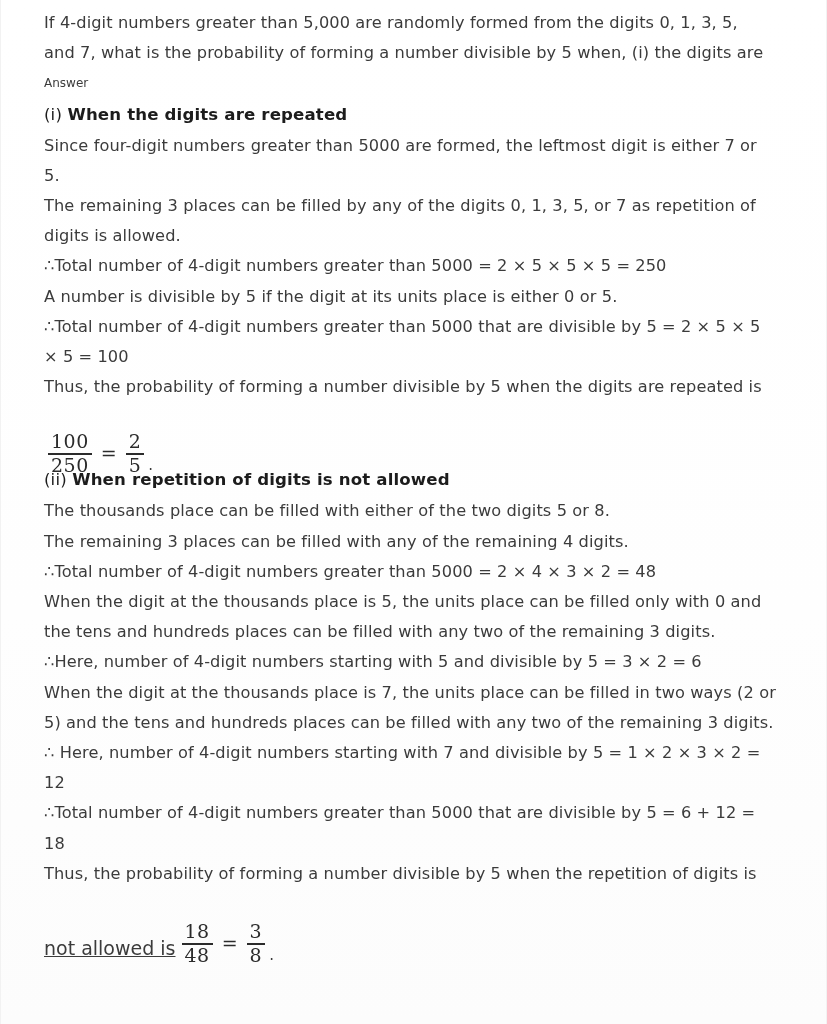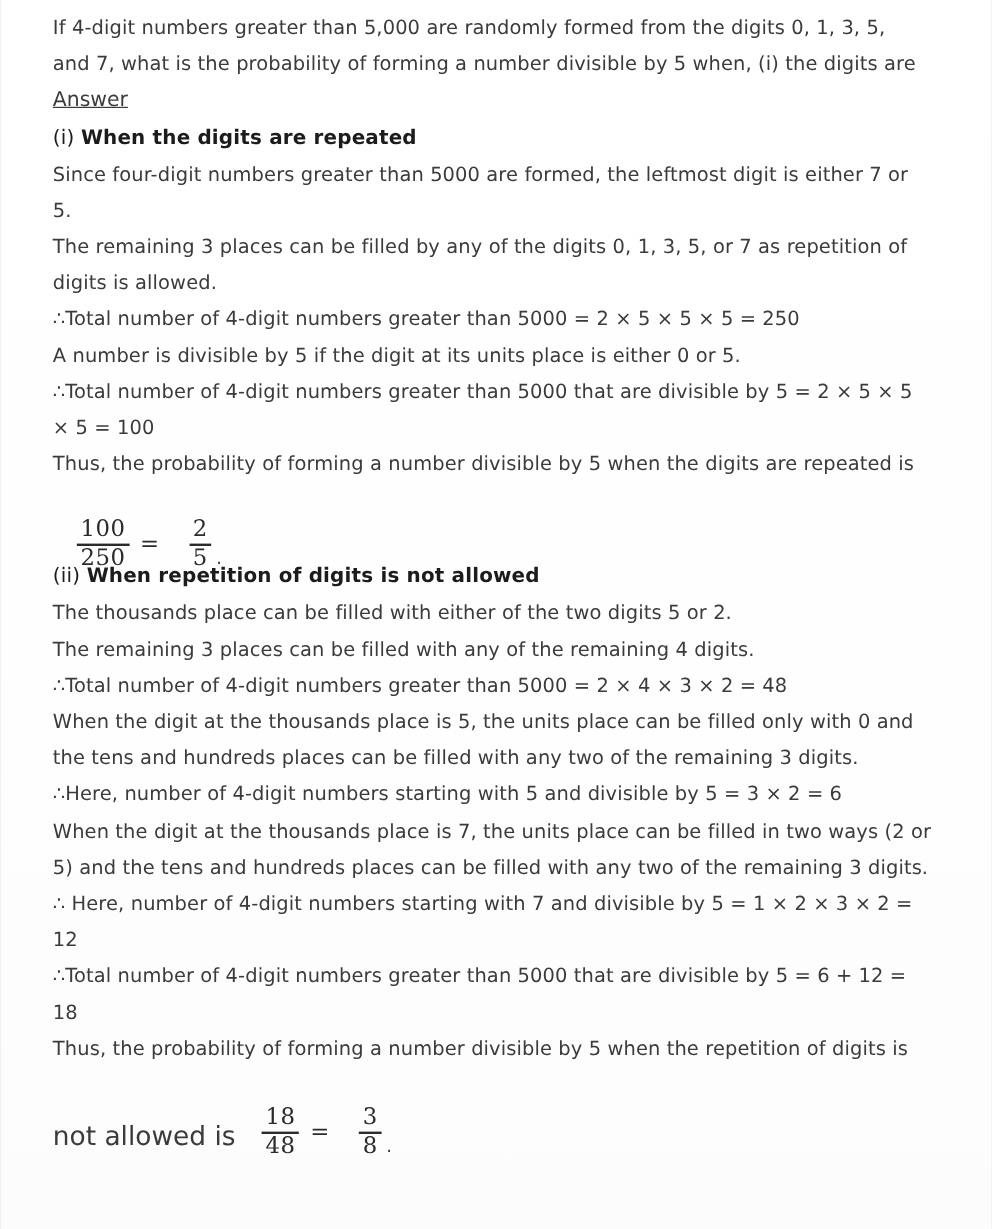--- a/index.html
+++ b/index.html
@@ -53,41 +53,39 @@
     line-height: 32px;
     font-weight: bold;
     color: #1c1c1c;
     letter-spacing: 0.15px;
   }
   .heading .num {
     font-weight: normal;
     color: #1c1c1c;
   }
   .answer-label {
-    font-size: 17px;
+    font-size: 12px;
     line-height: 30.2px;
     color: #3b3b3b;
-    text-decoration: underline;
   }
 
   
   .frac-row {
     display: flex;
     align-items: flex-end;
     font-family: "DejaVu Serif", serif;
     color: #2b2b2b;
   }
   .frac {
     display: inline-flex;
     flex-direction: column;
     align-items: center;
     font-family: "DejaVu Serif", serif;
     line-height: 1.04;
     font-size: 19px;
-    margin-left: 16px;
   }
   .frac .num, .frac .den {
     padding: 0 3px;
     letter-spacing: 0.5px;
   }
   .frac .bar {
     display: block;
     width: 100%;
     height: 2px;
     background: #2b2b2b;
@@ -119,25 +117,26 @@
   
   #final-line {
     position: absolute;
     left: 44px;
     top: 922px;
     display: flex;
     align-items: flex-end;
   }
   #final-line .lead {
     font-family: "DejaVu Sans", sans-serif;
-    font-size: 22px;
+    font-size: 19px;
     line-height: 30.2px;
     color: #3b3b3b;
     padding-bottom: 2px;
     padding-right: 6px;
+    text-decoration: underline;
   }
   #final-line .frac { font-size: 19px; }
 </style>
 </head>
 <body>
 
 <div id="page">
 
   <div class="edge-left"></div>
   <div class="edge-right"></div>
@@ -158,21 +157,21 @@
     <div class="line">∴Total number of 4-digit numbers greater than 5000 = 2 × 5 × 5 × 5 = 250</div>
     <div class="line">A number is divisible by 5 if the digit at its units place is either 0 or 5.</div>
     <div class="line">∴Total number of 4-digit numbers greater than 5000 that are divisible by 5 = 2 × 5 × 5</div>
     <div class="line">× 5 = 100</div>
     <div class="line">Thus, the probability of forming a number divisible by 5 when the digits are repeated is</div>
 
     <div style="height:62px"></div>
 
     <div class="heading"><span class="num">(ii) </span><span>When repetition of digits is not allowed</span></div>
 
-    <div class="line">The thousands place can be filled with either of the two digits 5 or 2.</div>
+    <div class="line">The thousands place can be filled with either of the two digits 5 or 8.</div>
     <div class="line">The remaining 3 places can be filled with any of the remaining 4 digits.</div>
     <div class="line">∴Total number of 4-digit numbers greater than 5000 = 2 × 4 × 3 × 2 = 48</div>
     <div class="line">When the digit at the thousands place is 5, the units place can be filled only with 0 and</div>
     <div class="line">the tens and hundreds places can be filled with any two of the remaining 3 digits.</div>
     <div class="line">∴Here, number of 4-digit numbers starting with 5 and divisible by 5 = 3 × 2 = 6</div>
     <div class="line">When the digit at the thousands place is 7, the units place can be filled in two ways (2 or</div>
     <div class="line">5) and the tens and hundreds places can be filled with any two of the remaining 3 digits.</div>
     <div class="line">∴ Here, number of 4-digit numbers starting with 7 and divisible by 5 = 1 × 2 × 3 × 2 =</div>
     <div class="line">12</div>
     <div class="line">∴Total number of 4-digit numbers greater than 5000 that are divisible by 5 = 6 + 12 =</div>

